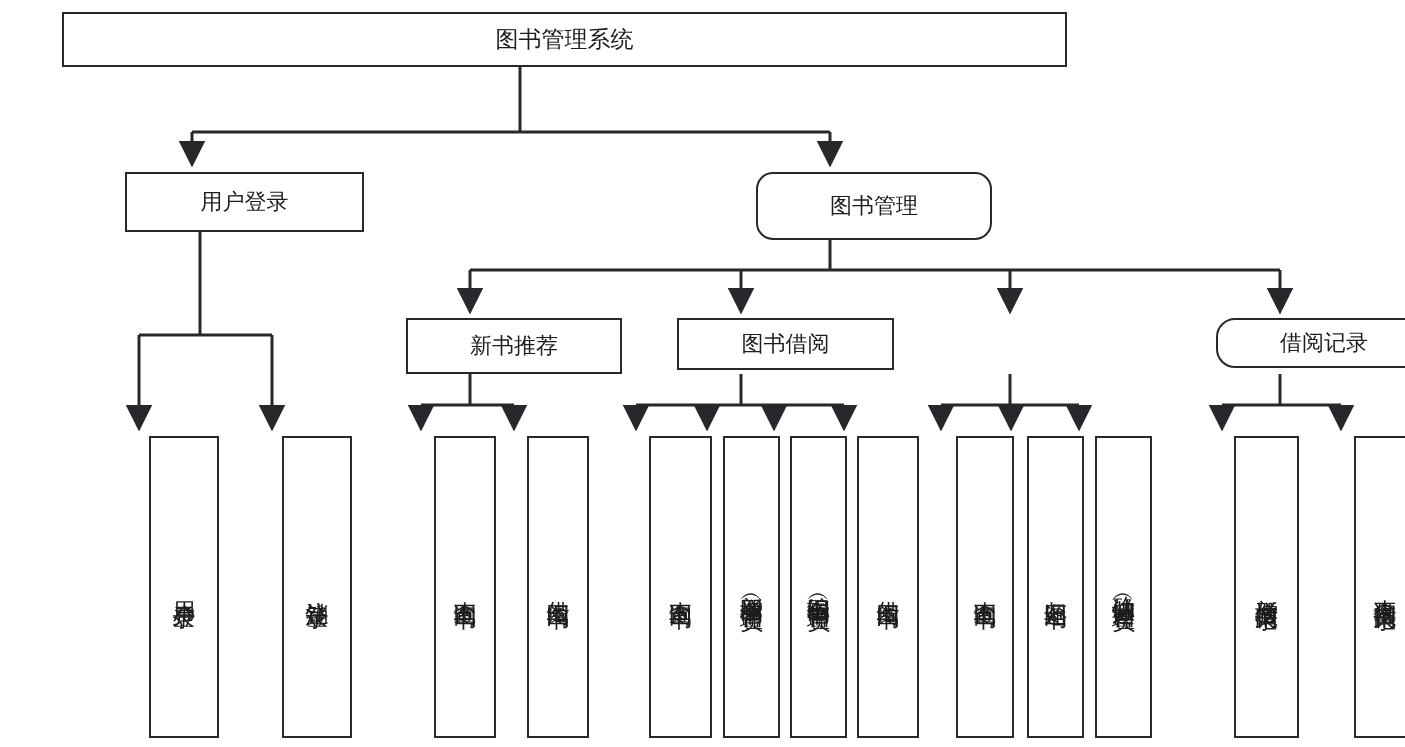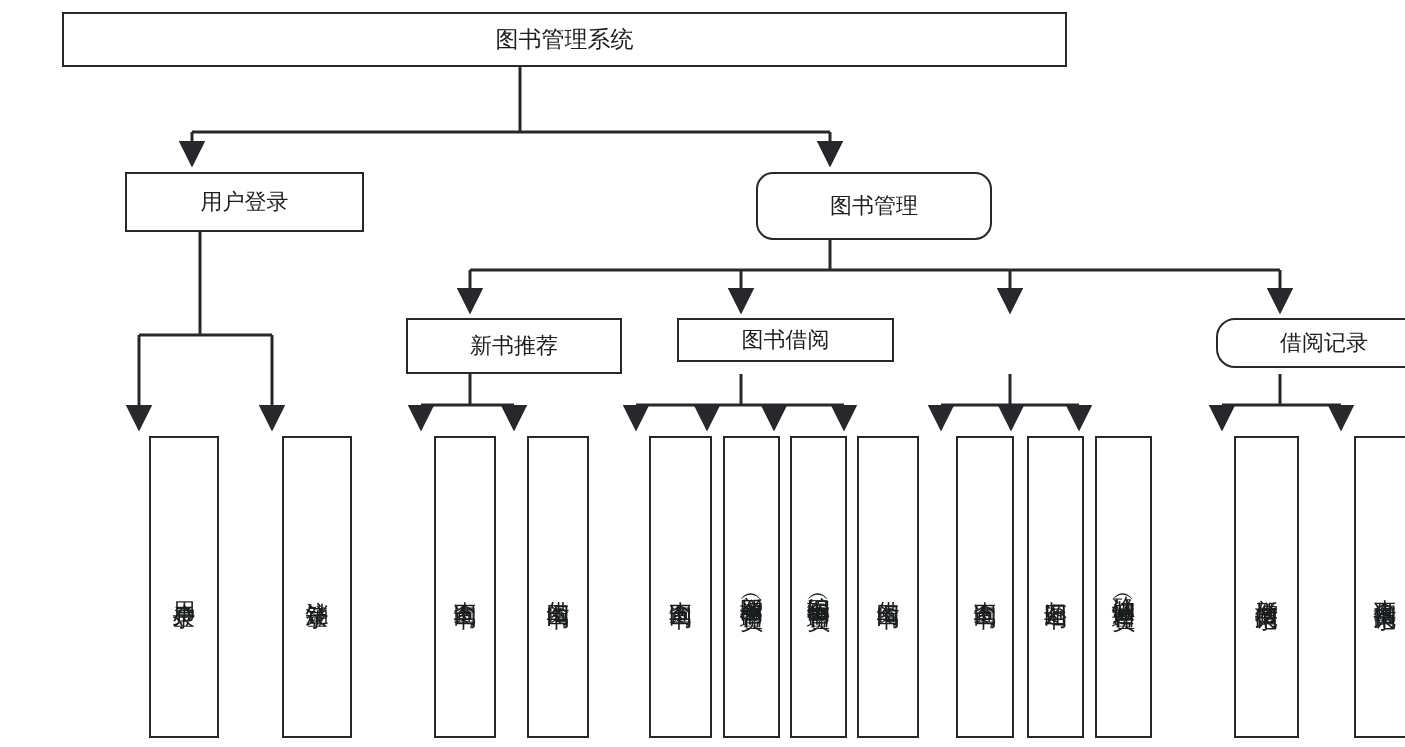--- a/index.html
+++ b/index.html
@@ -132,21 +132,21 @@
   <div class="node branch" style="left:81px; top:172px; width:239px; height:60px;">
     <span>用户登录</span>
   </div>
   <div class="node branch" style="left:712px; top:172px; width:236px; height:68px;border-radius:17px;">
     <span>图书管理</span>
   </div>
 
   <div class="node level2" style="left:362px; top:318px; width:216px; height:56px;">
     <span>新书推荐</span>
   </div>
-  <div class="node level2" style="left:633px; top:318px; width:217px; height:44px;">
+  <div class="node level2" style="left:633px; top:318px; width:217px; height:52px;">
     <span>图书借阅</span>
   </div>
   <div class="node level2" style="left:1172px; top:318px; width:216px; height:50px;border-radius:19px;">
     <span>借阅记录</span>
   </div>
 
   <div class="node leaf" style="left:105px; top:436px; width:70px; height:302px;">
     <span class="label">用户登录</span>
   </div>
   <div class="node leaf" style="left:238px; top:436px; width:70px; height:302px;">

